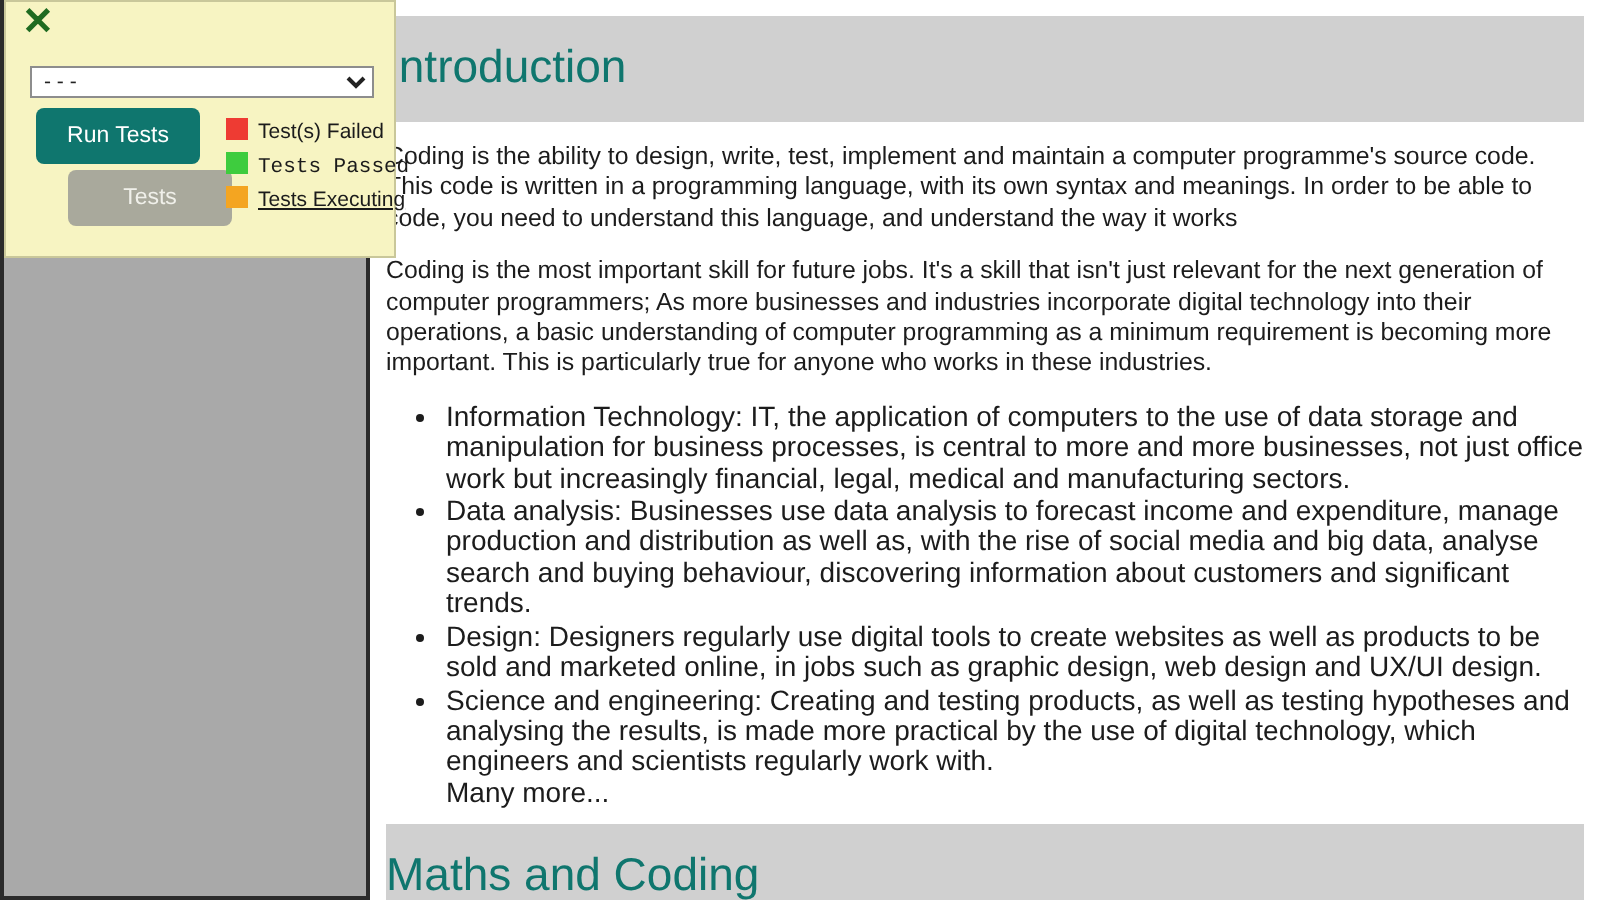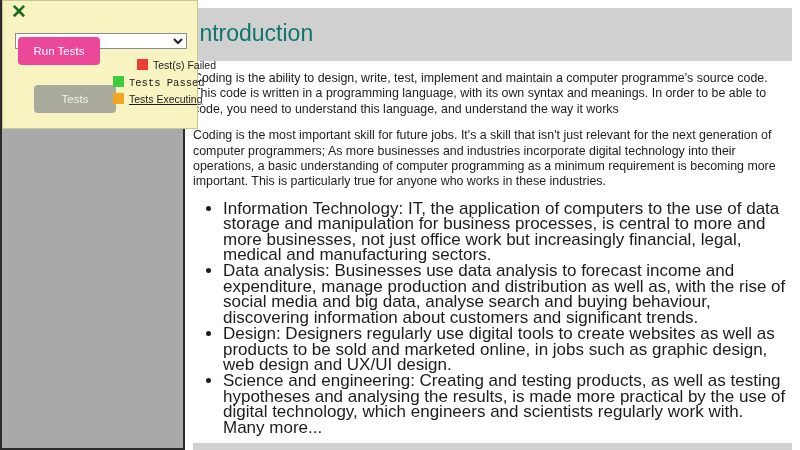--- a/index.html
+++ b/index.html
@@ -72,21 +72,21 @@
     color: #1c1c1c;
     margin: 0 0 11px 0;
     text-align: left;
   }
   ul.bullets {
     margin: 2px 0 8px 0;
     padding-left: 30px;
     list-style-type: disc;
   }
   ul.bullets li {
-    font-size: 17px;
+    font-size: 14px;
     line-height: 15.4px;
     color: #1c1c1c;
     margin: 0 0 1px 0;
   }
 
   
   #test-panel {
     position: absolute;
     left: 2px;
     top: 0px;
@@ -143,22 +143,22 @@
     border: none;
     border-radius: 4px;
     color: #ffffff;
     font-size: 11.5px;
     font-family: "Liberation Sans", sans-serif;
     cursor: pointer;
     text-align: center;
     line-height: 28px;
   }
   #run-tests-btn {
-    top: 36px;
-    background: #ec4899;
+    top: 53px;
+    background: #0f766e;
   }
   #tests-btn {
     top: 84px;
     background: #a9a99c;
     color: #f0f0ea;
     margin-left: 16px;
   }
   .legend-row {
     position: absolute;
     left: 110px;
@@ -168,21 +168,21 @@
     color: #1b1b1b;
     white-space: nowrap;
   }
   .legend-row .swatch {
     display: inline-block;
     width: 11px;
     height: 11px;
     vertical-align: -1px;
     margin-right: 5px;
   }
-  #legend-failed  { top: 58px; margin-left: 24px; }
+  #legend-failed  { top: 58px; }
   #legend-passed  { top: 75px; font-family: Liberation Mono, monospace; }
   #legend-running { top: 92px; text-decoration: underline; }
   #help-link {
     position: absolute;
     left: 0;
     right: 0;
     top: 113px;
     text-align: center;
     font-size: 10.5px;
     color: #1b1b1b;

